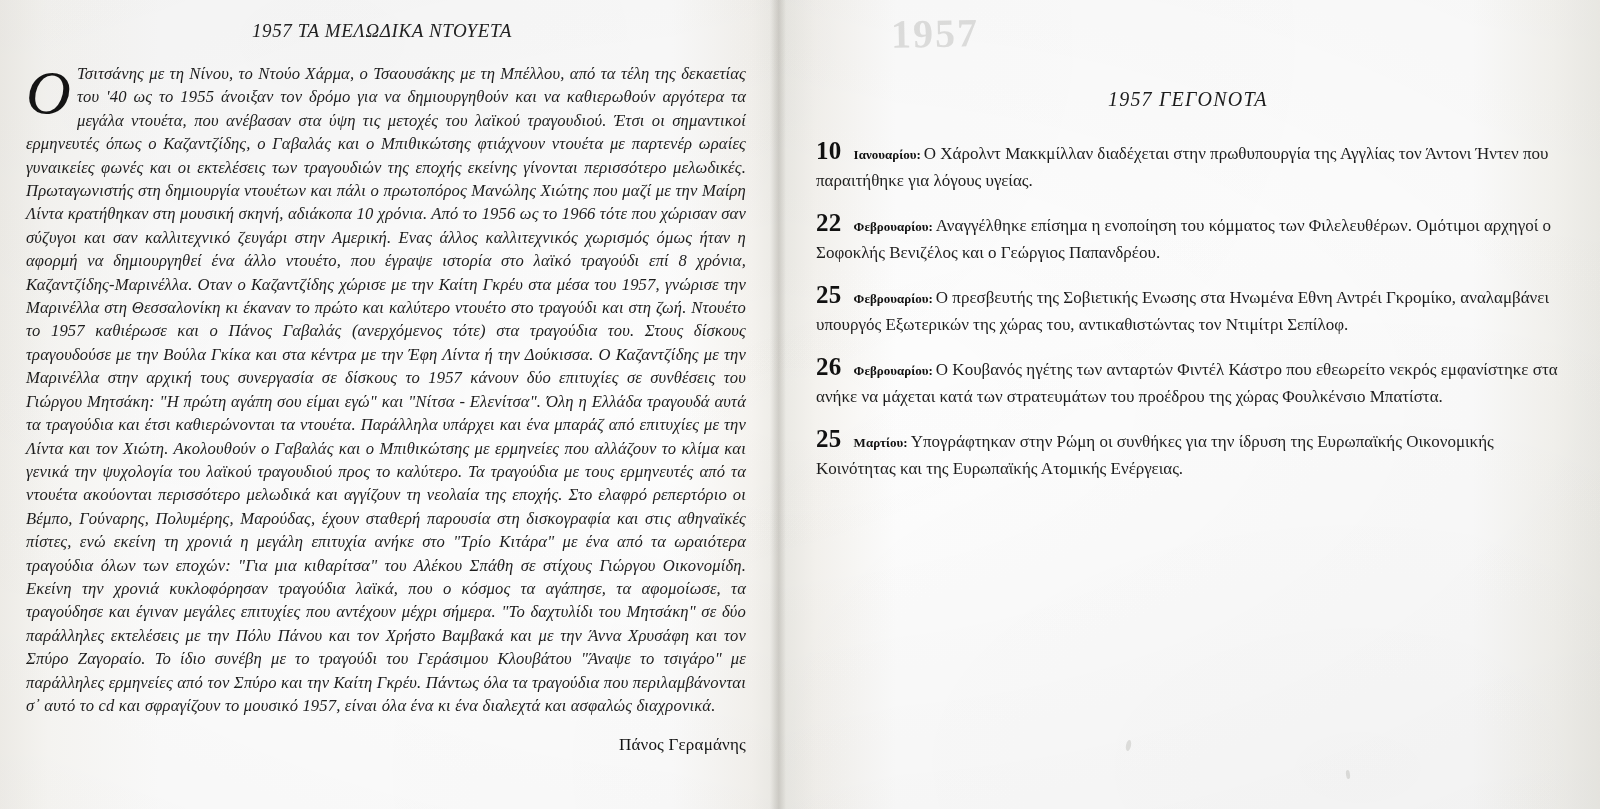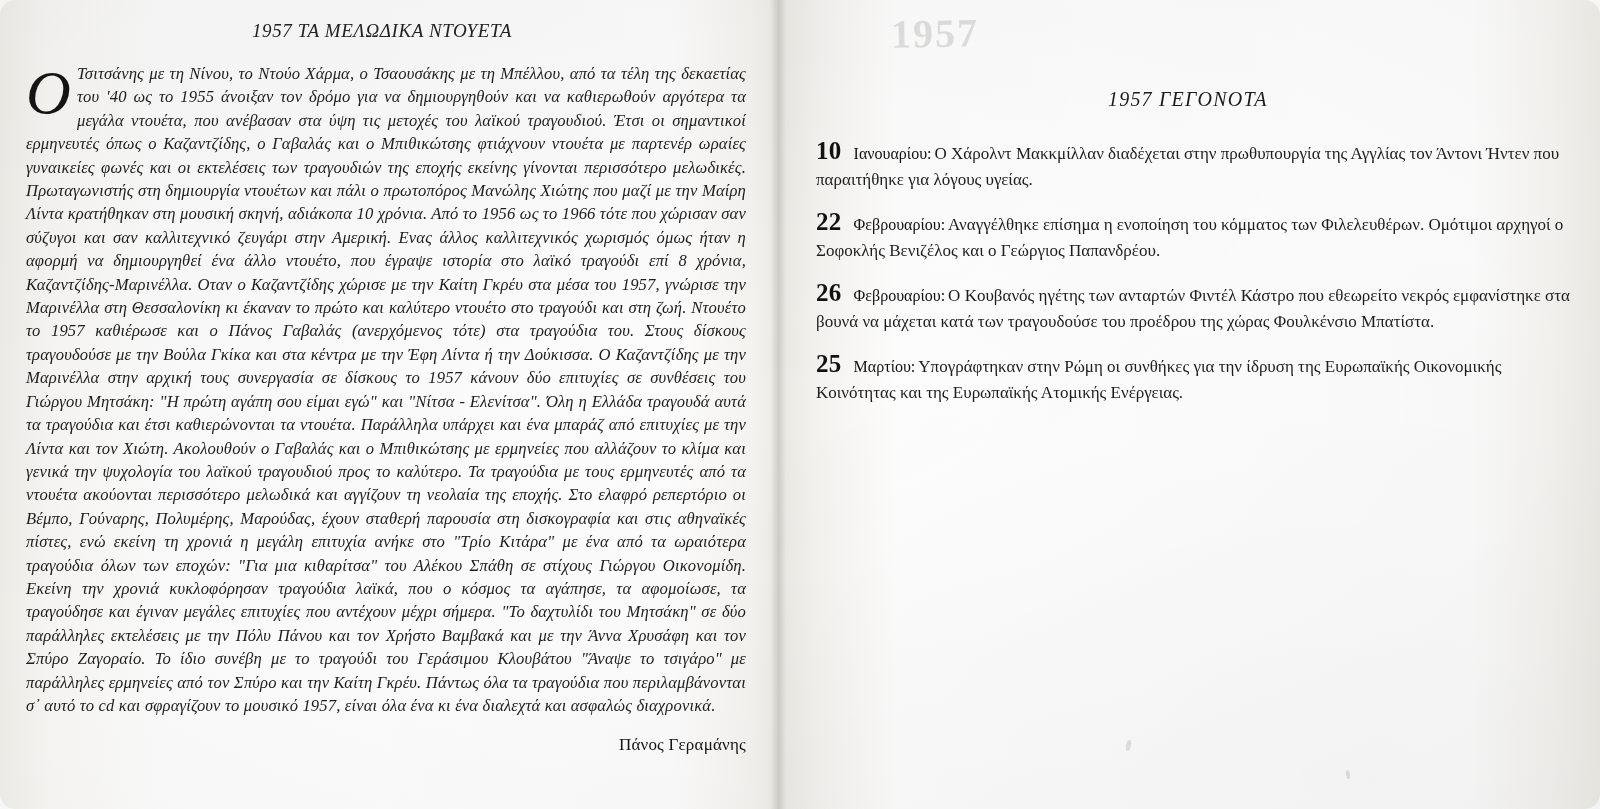--- a/index.html
+++ b/index.html
@@ -13,21 +13,20 @@
     overflow: hidden;
     font-family: "Liberation Serif", serif;
     color: #1a1a1a;
   }
   .page {
     position: relative;
     width: 1600px;
     height: 809px;
     background:
       linear-gradient(90deg, #f3f1ec 0%, #fbfaf7 3%, #ffffff 10%, #ffffff 42%, #f7f5f1 47%, #ecebe6 49%, #f6f4f0 51%, #ffffff 56%, #ffffff 92%, #f7f6f2 97%, #efeee9 100%);
-    border-radius: 15px;
   }
   .paper-noise {
     position: absolute;
     inset: 0;
     pointer-events: none;
     background:
       radial-gradient(ellipse at 20% 5%, rgba(0,0,0,0.020), rgba(0,0,0,0) 60%),
       radial-gradient(ellipse at 85% 95%, rgba(0,0,0,0.025), rgba(0,0,0,0) 55%),
       radial-gradient(ellipse at 50% 50%, rgba(0,0,0,0.0), rgba(0,0,0,0.03) 95%);
   }
@@ -132,22 +131,22 @@
     text-align: left;
   }
   .event .daynum {
     font-size: 25px;
     font-weight: bold;
     letter-spacing: 0.3px;
     color: #111;
     margin-right: 12px;
   }
   .event .month {
-    font-size: 16px;
-    font-weight: normal;
+    font-size: 13px;
+    font-weight: bold;
     color: #111;
     margin-right: 3px;
   }
   .event .etext {
     font-size: 17px;
   }
   .smudge {
     position: absolute;
     pointer-events: none;
     background: rgba(120,118,110,0.20);
@@ -174,21 +173,24 @@
     <div class="ghost-year">1957</div>
     <div class="right-header">1957  ΓΕΓΟΝΟΤΑ</div>
     <div class="events">
       <div class="event">
         <span class="daynum">10</span><span class="month">Ιανουαρίου:</span><span class="etext">Ο Χάρολντ Μακκμίλλαν διαδέχεται στην πρωθυπουργία της Αγγλίας τον Άντονι Ήντεν που παραιτήθηκε για λόγους υγείας.</span>
       </div>
       <div class="event">
         <span class="daynum">22</span><span class="month">Φεβρουαρίου:</span><span class="etext">Αναγγέλθηκε επίσημα η ενοποίηση του κόμματος των Φιλελευθέρων.  Ομότιμοι αρχηγοί ο Σοφοκλής Βενιζέλος και ο Γεώργιος Παπανδρέου.</span>
       </div>
       <div class="event">
-        <span class="daynum">26</span><span class="month">Φεβρουαρίου:</span><span class="etext">Ο Κουβανός ηγέτης των ανταρτών Φιντέλ Κάστρο που εθεωρείτο νεκρός εμφανίστηκε στα βουνά να μάχεται κατά των τραγουδούσε του προέδρου της χώρας Φουλκένσιο Μπατίστα.</span>
+        <span class="daynum">25</span><span class="month">Φεβρουαρίου:</span><span class="etext">Ο πρεσβευτής της Σοβιετικής Ενωσης στα Ηνωμένα Εθνη Αντρέι Γκρομίκο, αναλαμβάνει υπουργός Εξωτερικών της χώρας του, αντικαθιστώντας τον Ντιμίτρι Σεπίλοφ.</span>
+      </div>
+      <div class="event">
+        <span class="daynum">26</span><span class="month">Φεβρουαρίου:</span><span class="etext">Ο Κουβανός ηγέτης των ανταρτών Φιντέλ Κάστρο που εθεωρείτο νεκρός εμφανίστηκε στα ανήκε να μάχεται κατά των στρατευμάτων του προέδρου της χώρας Φουλκένσιο Μπατίστα.</span>
       </div>
       <div class="event">
         <span class="daynum">25</span><span class="month">Μαρτίου:</span><span class="etext">Υπογράφτηκαν στην Ρώμη οι συνθήκες για την ίδρυση της Ευρωπαϊκής Οικονομικής Κοινότητας και της Ευρωπαϊκής Ατομικής Ενέργειας.</span>
       </div>
     </div>
     <div class="smudge" style="left:340px; top:740px; width:5px; height:11px; transform:rotate(12deg);"></div>
     <div class="smudge" style="left:560px; top:770px; width:4px; height:9px; transform:rotate(-8deg);"></div>
   </div>
 </div>
 

